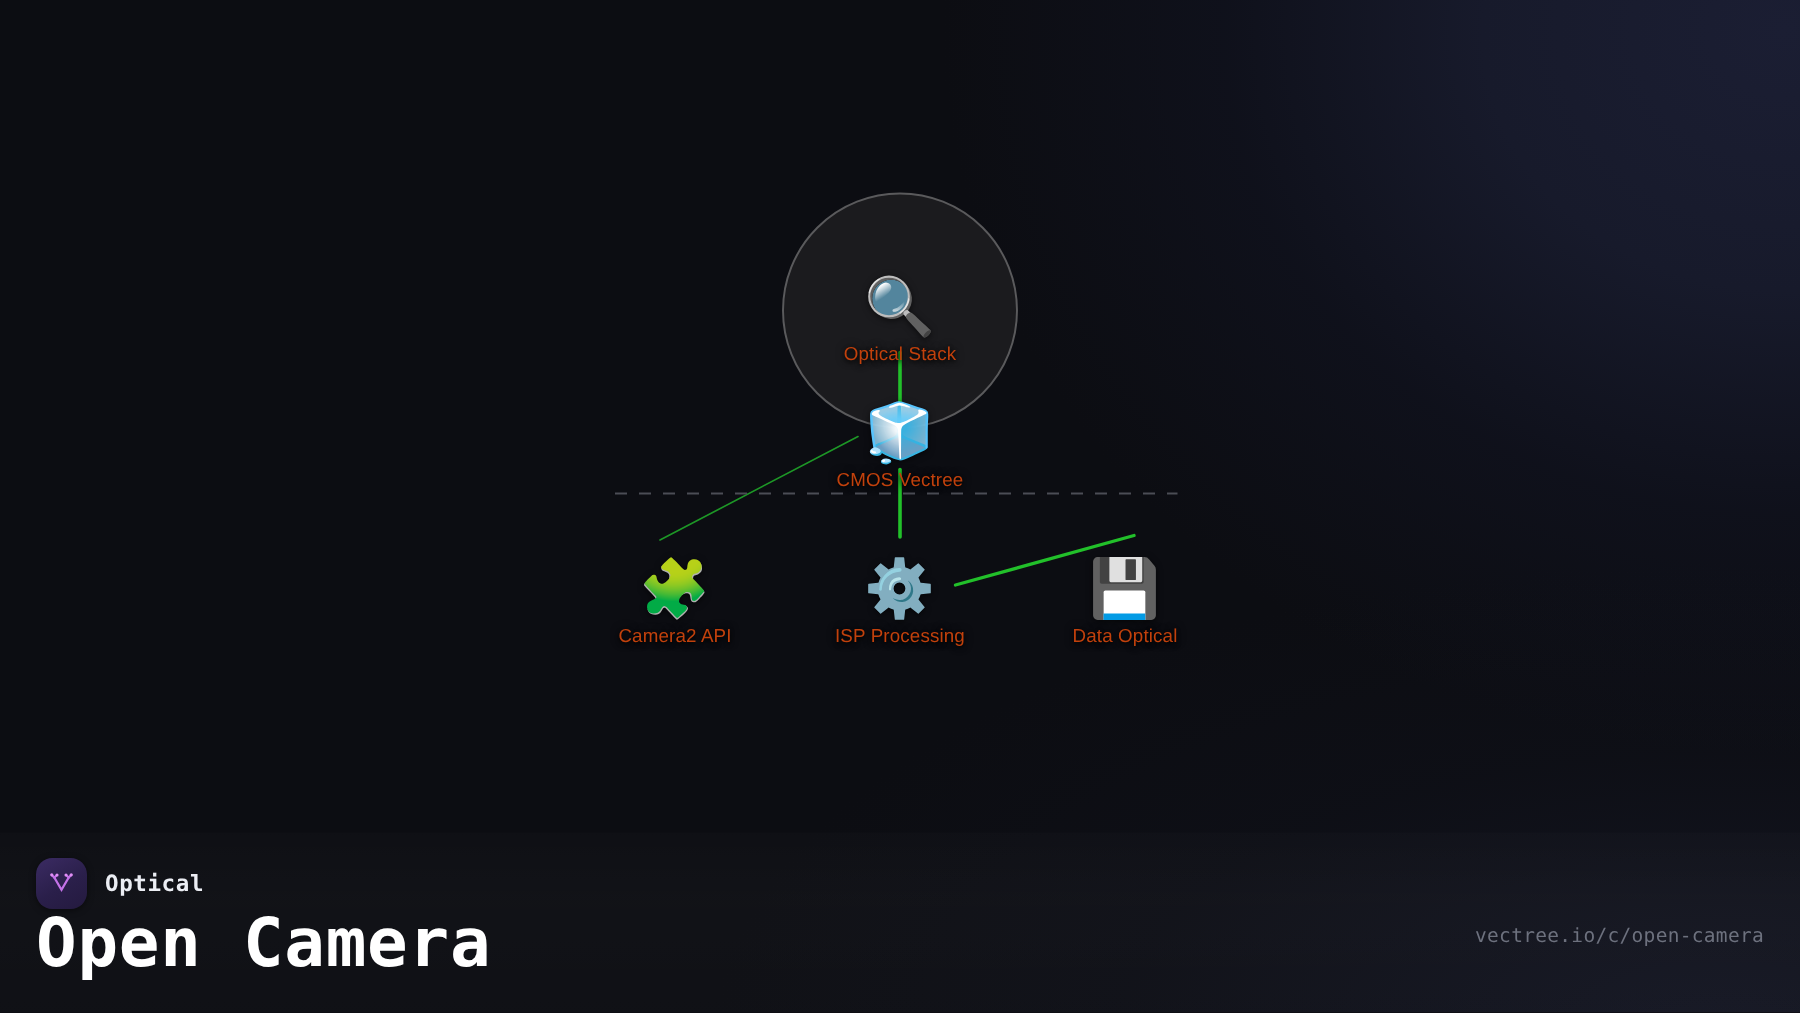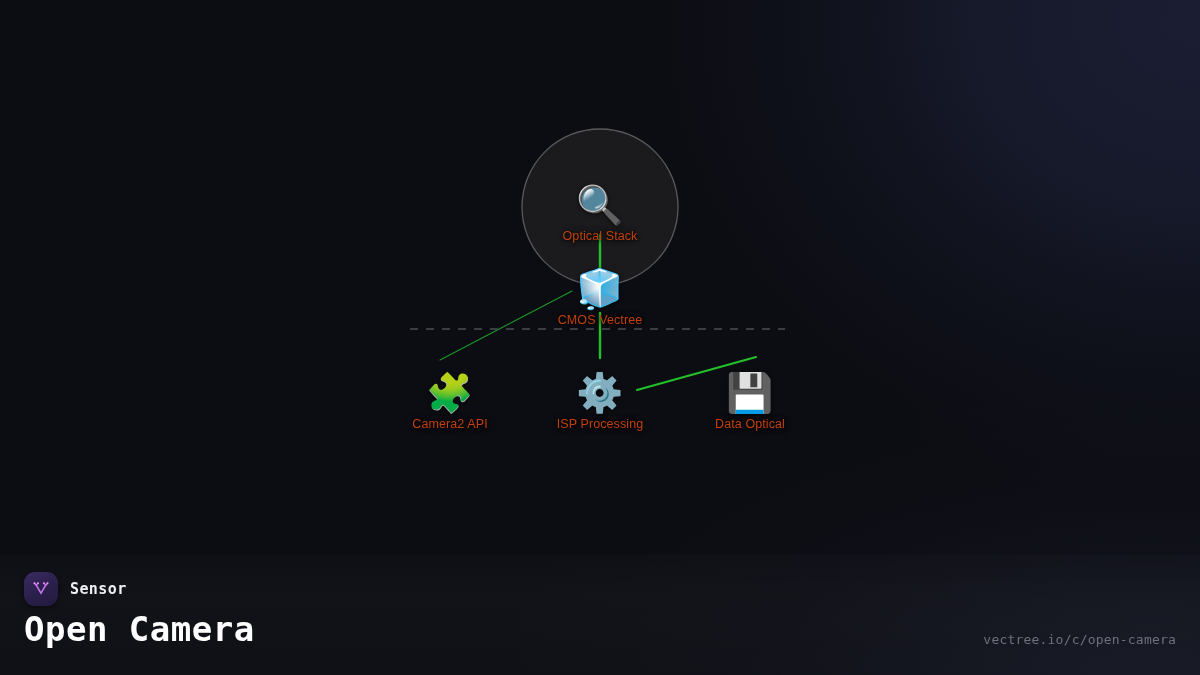--- a/index.html
+++ b/index.html
@@ -67,25 +67,25 @@
     box-shadow:0 1px 4px rgba(0,0,0,0.5);
   }
   #brand-name {
     font-family:"DejaVu Sans Mono", monospace;
     font-size:15px; font-weight:bold; color:#eceef4;
     letter-spacing:0.4px;
   }
   #page-title {
     position:absolute; left:24px; top:52px;
     font-family:"DejaVu Sans Mono", monospace;
-    font-size:34px; font-weight:bold; color:#ffffff;
+    font-size:45px; font-weight:bold; color:#ffffff;
     letter-spacing:0.5px; line-height:40px;
   }
   #footer-url {
-    position:absolute; right:24px; bottom:28px;
+    position:absolute; right:24px; bottom:43px;
     font-family:"DejaVu Sans Mono", monospace;
     font-size:13px; color:#6d717e;
     letter-spacing:0.2px;
     margin-top:36px;
   }
 </style>
 </head>
 <body>
 
 <div id="bg-base"></div>
@@ -140,17 +140,17 @@
           <path d="M14.8 6.0 L13.1 4.5"></path>
         </g>
         <g fill="#e08ff5">
           <circle cx="3.5" cy="4.2" r="1.05"></circle>
           <circle cx="7.0" cy="4.3" r="1.05"></circle>
           <circle cx="16.5" cy="4.2" r="1.05"></circle>
           <circle cx="13.0" cy="4.3" r="1.05"></circle>
         </g>
       </svg>
     </div>
-    <span id="brand-name">Sensor</span>
+    <span id="brand-name">Optical</span>
   </div>
   <div id="page-title">Open Camera</div>
   <div id="footer-url">vectree.io/c/open-camera</div>
 </div>
 
 </body></html>

